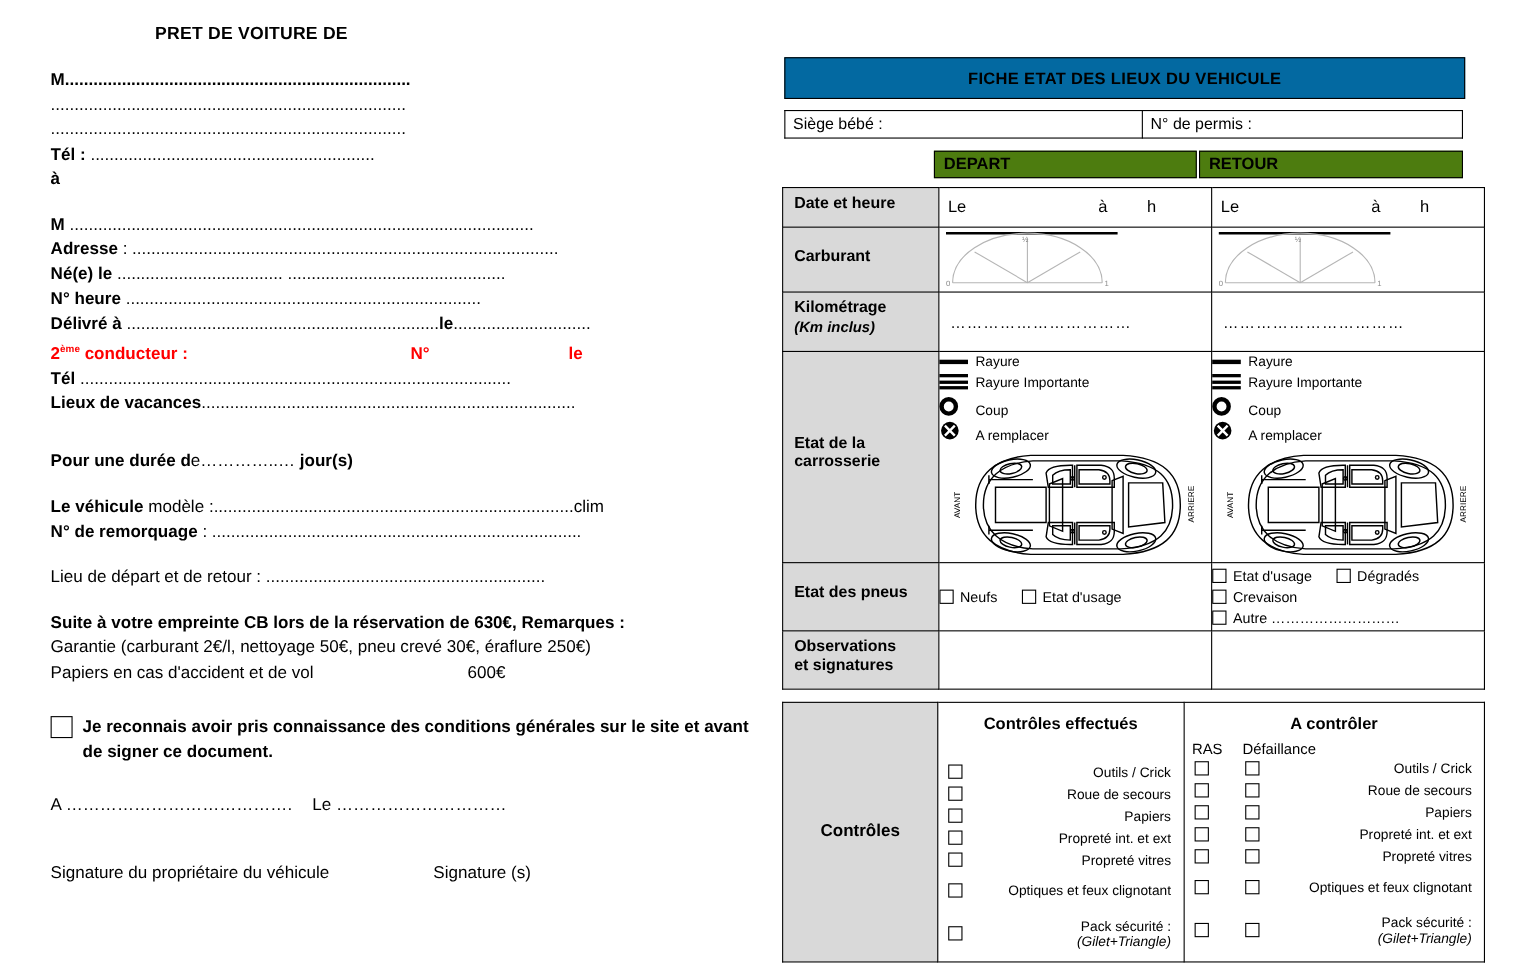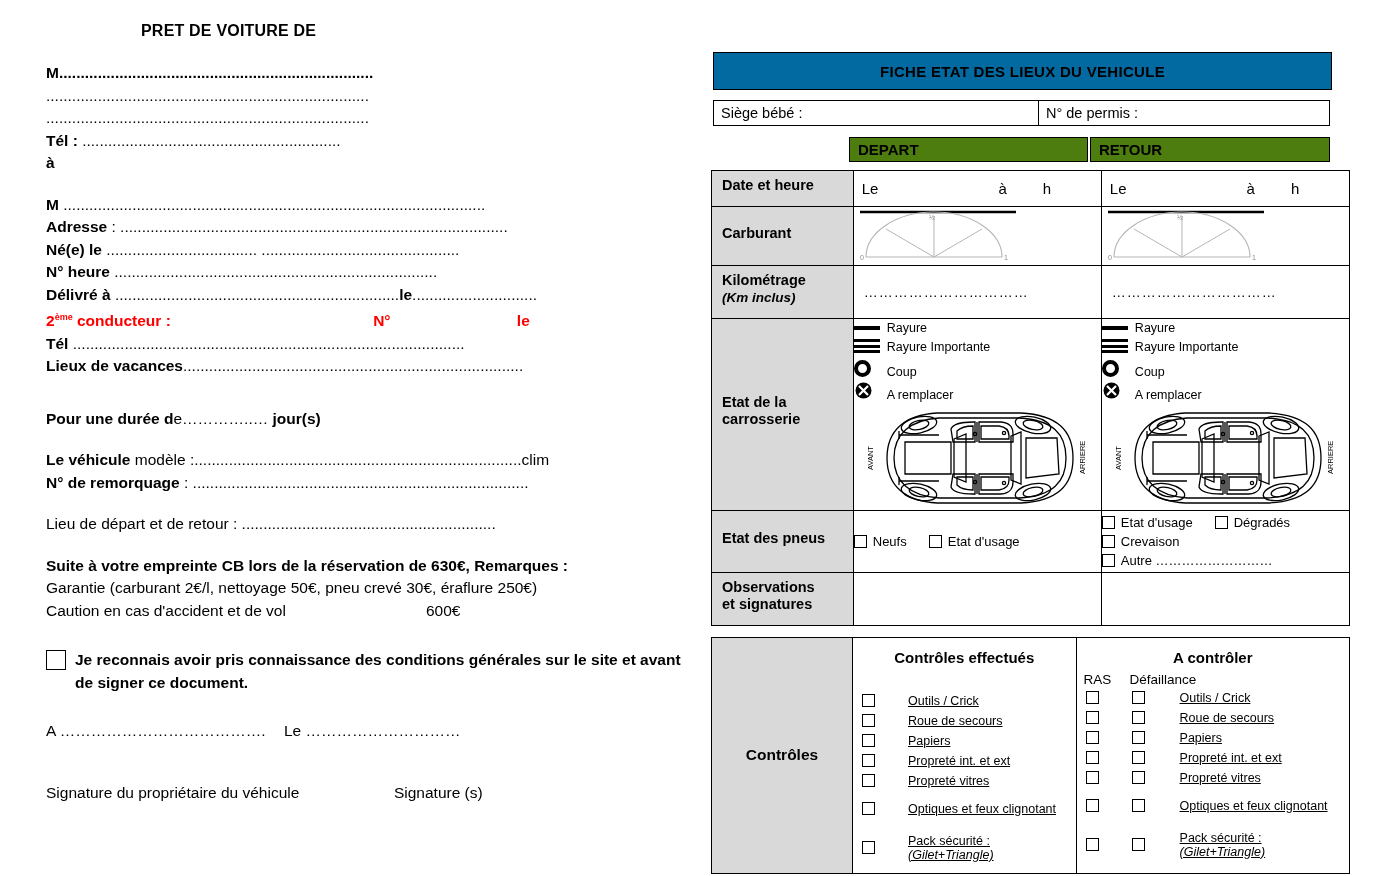--- a/index.html
+++ b/index.html
@@ -99,21 +99,21 @@
   .ctbl td.clab{
     width:138px;background:#d9d9d9;font-weight:bold;font-size:15.5px;
     text-align:center;vertical-align:middle;
   }
   .chead{text-align:center;font-weight:bold;font-size:15px;padding:10px 0 6px 0;}
   .sub{display:flex;font-size:13.5px;padding-left:6px;}
   .sub .ras{width:46px;}
   .crow{display:flex;align-items:center;font-size:12.5px;}
   .crow .c-cb{width:46px;display:flex;justify-content:flex-start;padding-left:8px;}
   .crow .c-cb2{width:48px;display:flex;justify-content:flex-start;}
-  .crow .c-tx{flex:1;text-align:left;padding-right:10px;line-height:14px;text-decoration:underline;}
+  .crow .c-tx{flex:1;text-align:right;padding-right:10px;line-height:14px;}
   .crow .c-tx i{font-style:italic;}
   .c-left-pad{padding:0 0 10px 0;}
   .two-line{line-height:13.5px;}
 </style>
 </head>
 <body>
 
 <div class="page">
 
   <div class="left">
@@ -153,21 +153,21 @@
     <div class="lrow"><span class="b">N° de remorquage</span><span class="reg"> : ..............................................................................</span></div>
 
     <div class="gap"></div>
 
     <div class="lrow"><span class="reg">Lieu de départ et de retour :</span><span class="reg"> ...........................................................</span></div>
 
     <div class="gap"></div>
 
     <div class="lrow b">Suite à votre empreinte CB lors de la réservation de 630€, Remarques :</div>
     <div class="lrow">Garantie (carburant 2€/l, nettoyage 50€, pneu crevé 30€, éraflure 250€)</div>
-    <div class="lrow"><span>Caution en cas d'accident et de vol</span><span class="sp" style="width:140px"></span><span>600€</span></div>
+    <div class="lrow"><span>Papiers en cas d'accident et de vol</span><span class="sp" style="width:140px"></span><span>600€</span></div>
 
     <div class="ack">
       <span class="ackbox"></span>
       <span class="ack-txt">Je reconnais avoir pris connaissance des conditions générales sur le site et avant de signer ce document.</span>
     </div>
 
     <div class="sig-line">
       <span>A</span><span> ………………………………….</span>
       <span class="sp" style="width:14px"></span><span>Le</span><span> …………………………</span>
     </div>

